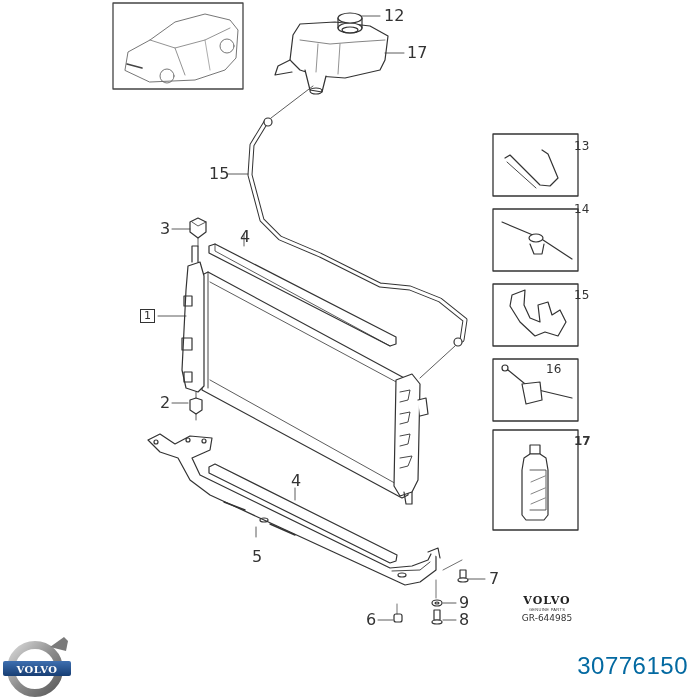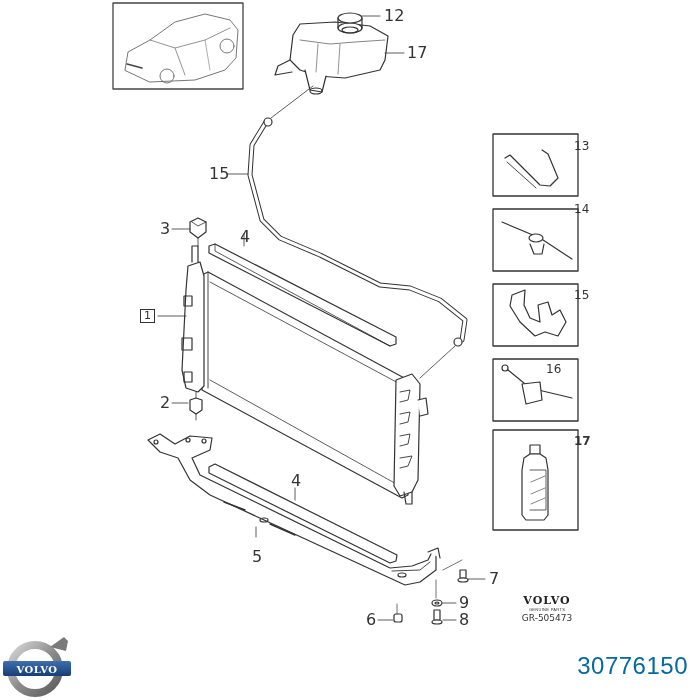--- a/index.html
+++ b/index.html
@@ -186,21 +186,21 @@
 
 <span class="inset-num" style="left:558px;top:139px;">13</span>
 <span class="inset-num" style="left:558px;top:202px;">14</span>
 <span class="inset-num" style="left:558px;top:288px;">15</span>
 <span class="inset-num" style="left:530px;top:362px;">16</span>
 <span class="inset-num" style="left:558px;top:434px;font-weight:bold;">17</span>
 
 <div class="brand-block">
   <span class="brand-word">VOLVO</span>
   <span class="brand-sub">GENUINE PARTS</span>
-  <span class="drawing-no">GR-505473</span>
+  <span class="drawing-no">GR-644985</span>
 </div>
 
 <svg class="logo" viewBox="0 0 72 66" xmlns="http://www.w3.org/2000/svg">
   <defs>
     <linearGradient id="ring" x1="0" y1="0" x2="1" y2="1">
       <stop offset="0" stop-color="#d8d8d8"></stop>
       <stop offset="0.5" stop-color="#8c8c8c"></stop>
       <stop offset="1" stop-color="#5a5a5a"></stop>
     </linearGradient>
     <linearGradient id="band" x1="0" y1="0" x2="0" y2="1">

